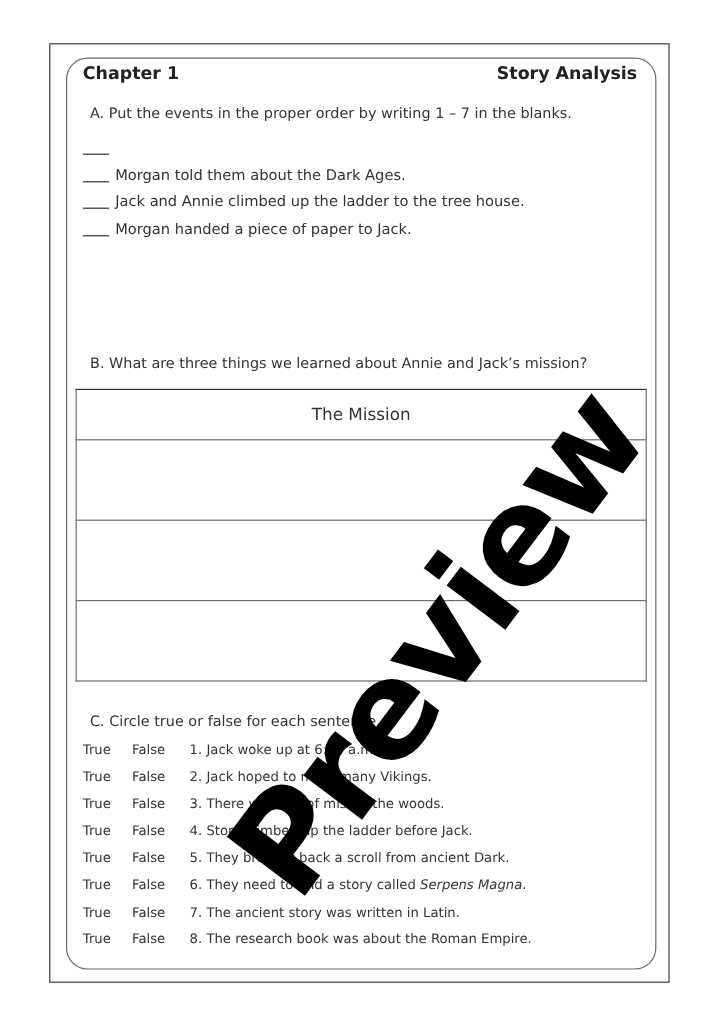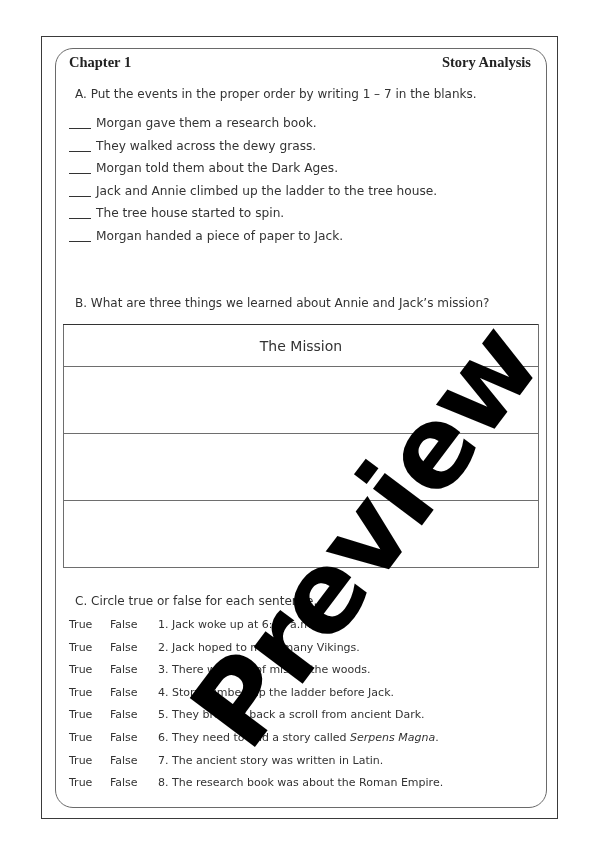--- a/index.html
+++ b/index.html
@@ -38,21 +38,20 @@
     .header {
       position: absolute;
       left: 69px;
       top: 54px;
       width: 462px;
       display: flex;
       justify-content: space-between;
       font-weight: bold;
       font-size: 14.5px;
       color: #222;
-      font-family: Liberation Serif, serif;
     }
     .instr {
       position: absolute;
       left: 75px;
       font-size: 12px;
       color: #333;
       white-space: nowrap;
     }
     .event-list {
       position: absolute;
@@ -146,37 +145,28 @@
 <div class="header">
   <span>Chapter 1</span>
   <span>Story Analysis</span>
 </div>
 
 <div class="instr" style="top:87px;">A. Put the events in the proper order by writing 1 – 7 in the blanks.</div>
 
 <ul class="event-list">
   <li>
       <span class="blank"></span>
-      <span>Morgan gave them a research book.</span>
-    </li>
-  <li>
-      <span class="blank"></span>
-      <span>They walked across the dewy grass.</span>
     </li>
   <li>
       <span class="blank"></span>
       <span>Morgan told them about the Dark Ages.</span>
     </li>
   <li>
       <span class="blank"></span>
       <span>Jack and Annie climbed up the ladder to the tree house.</span>
-    </li>
-  <li>
-      <span class="blank"></span>
-      <span>The tree house started to spin.</span>
     </li>
   <li>
       <span class="blank"></span>
       <span>Morgan handed a piece of paper to Jack.</span>
     </li>
 </ul>
 
 <div class="instr" style="top:296px;">B. What are three things we learned about Annie and Jack’s mission?</div>
 
 <table class="mission-table">

